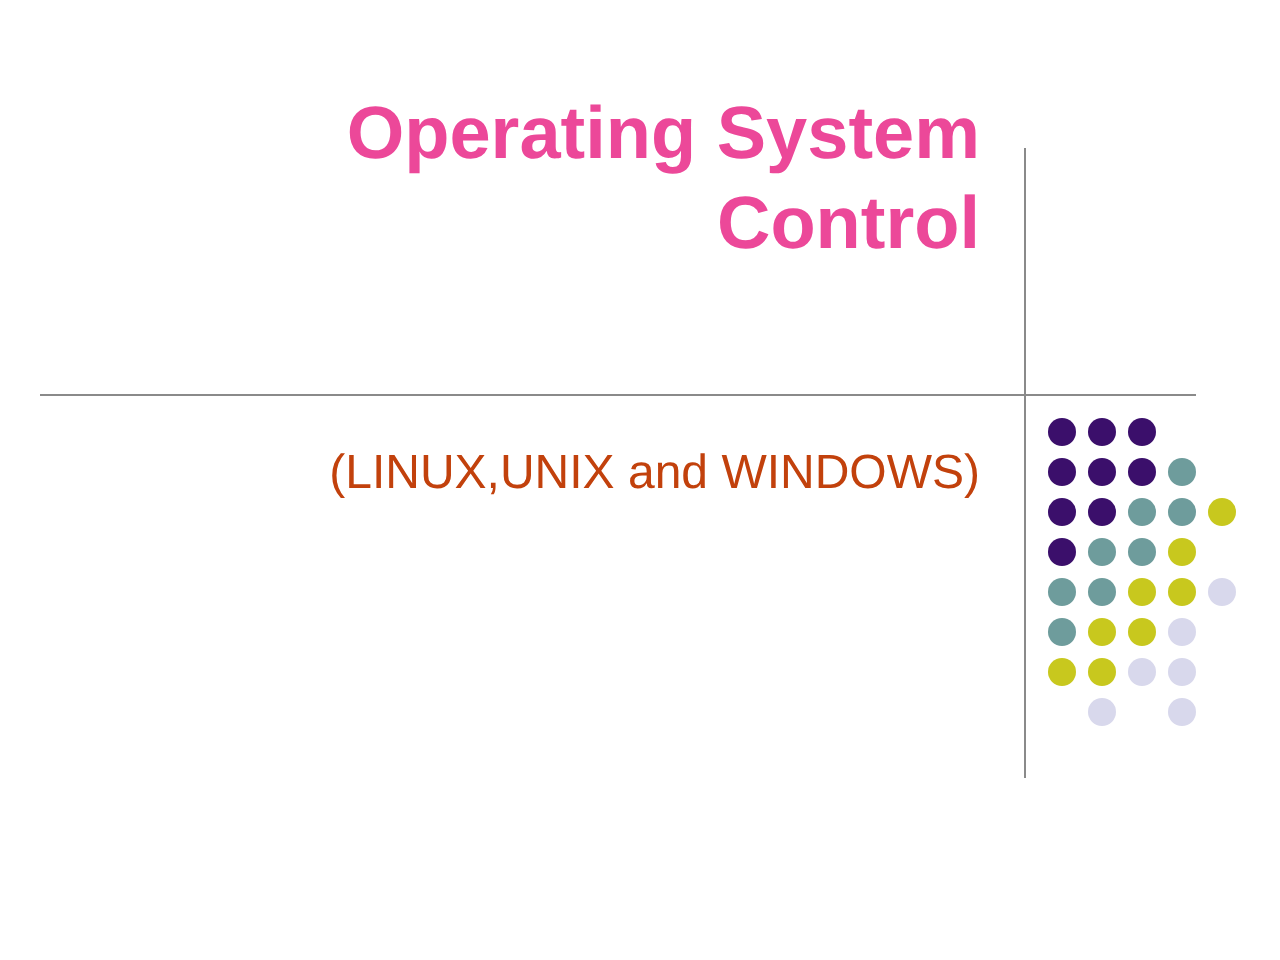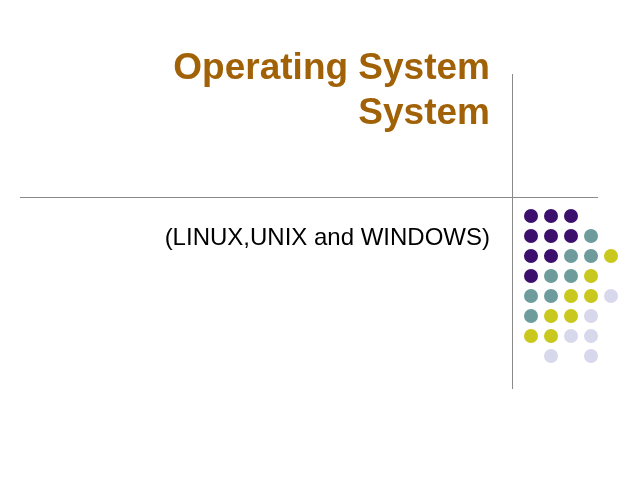--- a/index.html
+++ b/index.html
@@ -1,29 +1,29 @@
 <!DOCTYPE html>
 <html><head>
 <meta charset="utf-8">
 <style>
   html, body { margin:0; padding:0; }
   body { width:640px; height:480px; background:#ffffff; position:relative; overflow:hidden; font-family:"Liberation Sans", sans-serif; }
-  .title { position:absolute; right:150px; top:44px; width:420px; text-align:right; color:#a16207; font-weight:bold; font-size:37px; line-height:45px; }
+  .title { position:absolute; right:150px; top:44px; width:420px; text-align:right; color:#ec4899; font-weight:bold; font-size:37px; line-height:45px; }
   .title div { white-space:nowrap; }
-  .subtitle { position:absolute; right:150px; top:222px; text-align:right; color:#000000; font-size:24px; line-height:30px; white-space:nowrap; }
+  .subtitle { position:absolute; right:150px; top:222px; text-align:right; color:#c2410c; font-size:24px; line-height:30px; white-space:nowrap; }
   .hline { position:absolute; left:20px; top:197px; width:578px; height:1px; background:#8a8a8a; }
   .vline { position:absolute; left:512px; top:74px; width:1px; height:315px; background:#8a8a8a; }
   .dot { position:absolute; width:14px; height:14px; border-radius:50%; }
 </style>
 </head>
 <body>
 
 <div class="title">
   <div>Operating System</div>
-  <div>System</div>
+  <div>Control</div>
 </div>
 
 <div class="hline"></div>
 <div class="vline"></div>
 
 <div class="subtitle">(LINUX,UNIX and WINDOWS)</div>
 
 <div id="dots">
     <div class="dot" style="left: 524px; top: 209px; background: rgb(59, 15, 107);"></div>
     <div class="dot" style="left: 544px; top: 209px; background: rgb(59, 15, 107);"></div>

